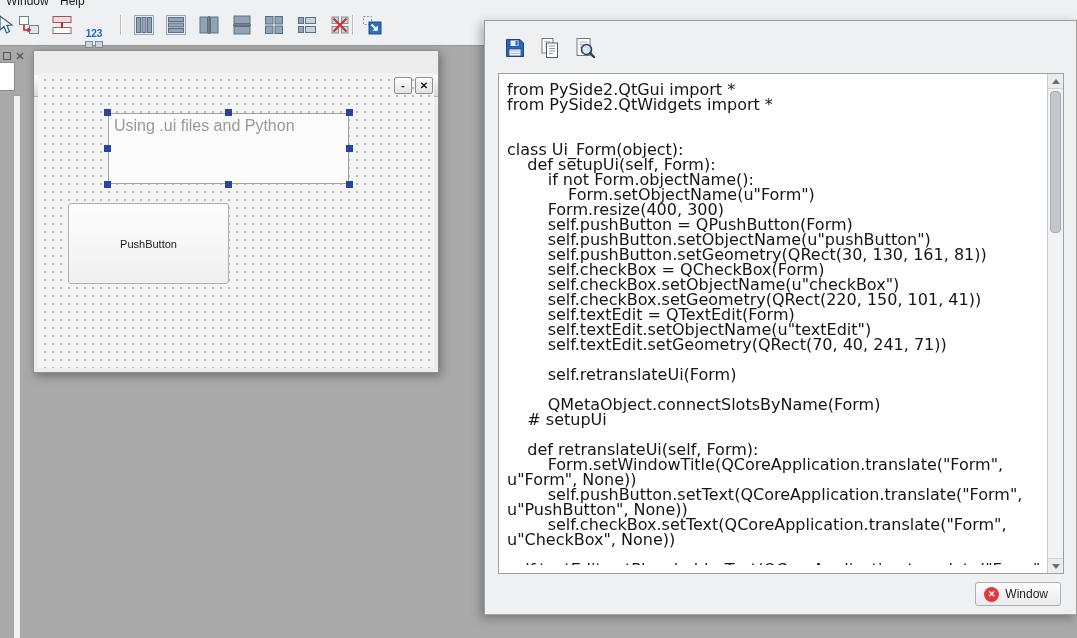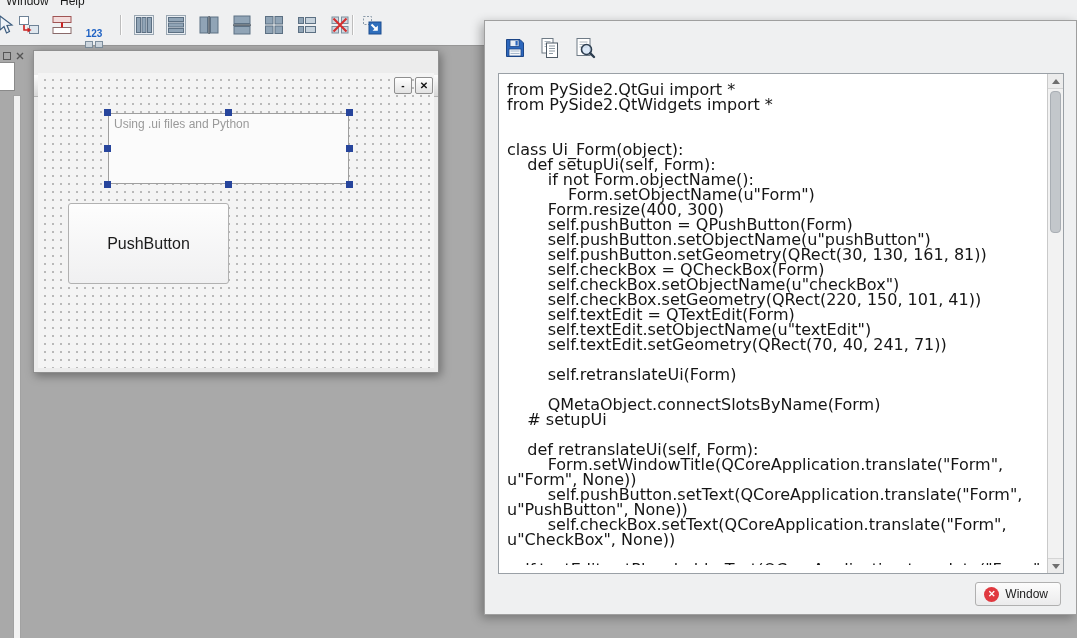--- a/index.html
+++ b/index.html
@@ -31,25 +31,25 @@
   .form-ico{width:12px;height:12px;margin-left:6px;background:#3fae49;border:1px solid #2c7d33;border-radius:2px;position:relative;flex:0 0 auto;}
   .form-ico::after{content:"";position:absolute;left:2px;top:2px;width:6px;height:6px;background:#fff;border-radius:1px;}
   .titlebar .title{position:absolute;left:0;right:0;text-align:center;font-size:12px;color:#232323;}
   .wbtn{width:16px;height:15px;border:1px solid #8f8f8f;background:linear-gradient(#fff,#e2e2e2);border-radius:2px;
     display:flex;align-items:center;justify-content:center;font-size:10px;font-weight:bold;color:#111;margin-left:3px;z-index:2;}
   .wbtn.minb{margin-left:auto;}
   .wbtn.clsb{margin-right:5px;}
   .canvas{position:absolute;left:4px;top:22px;right:4px;bottom:4px;background:#f4f4f4;
     background-image:radial-gradient(circle,#b9b9b9 1px,transparent 1.2px);background-size:8px 8px;background-position:3px 3px;}
   .textedit{position:absolute;left:70px;top:40px;width:241px;height:71px;background:#fbfbfb;border:1px solid #9f9f9f;box-sizing:border-box;}
-  .placeholder{position:absolute;left:5px;top:3px;font-size:12px;color:#9a9a9a;}
+  .placeholder{position:absolute;left:5px;top:3px;font-size:16px;color:#9a9a9a;}
   .hdl{position:absolute;width:7px;height:7px;background:#27459c;}
   .pushbtn{position:absolute;left:30px;top:130px;width:161px;height:81px;background:linear-gradient(#fdfdfd,#f0f0f1);
     border:1px solid #b1b1b1;border-radius:3px;display:flex;align-items:center;justify-content:center;
-    font-size:16px;color:#1b1b1b;box-sizing:border-box;}
+    font-size:11px;color:#1b1b1b;box-sizing:border-box;}
   .chk{position:absolute;left:220px;top:150px;width:101px;height:41px;display:flex;align-items:center;font-size:12px;color:#1b1b1b;}
   .chkbox{width:13px;height:13px;background:#fdfdfd;border:1px solid #7c7c7c;border-radius:2px;margin-right:6px;flex:0 0 auto;}
 
   
   .code-dialog{position:absolute;left:484px;top:20px;width:593px;height:595px;background:#eff0f1;
     border:1px solid #9f9f9f;box-shadow:-3px 3px 10px rgba(0,0,0,.3);box-sizing:border-box;}
   .dlg-toolbar{position:absolute;left:16px;top:13px;display:flex;gap:7px;}
   .dbtn{width:28px;height:28px;display:flex;align-items:center;justify-content:center;}
   .code-box{position:absolute;left:13px;top:52px;width:566px;height:501px;background:#fff;border:1px solid #9aa0a6;box-sizing:border-box;}
   .code{position:absolute;left:4px;top:4px;right:18px;bottom:4px;margin:4px;

